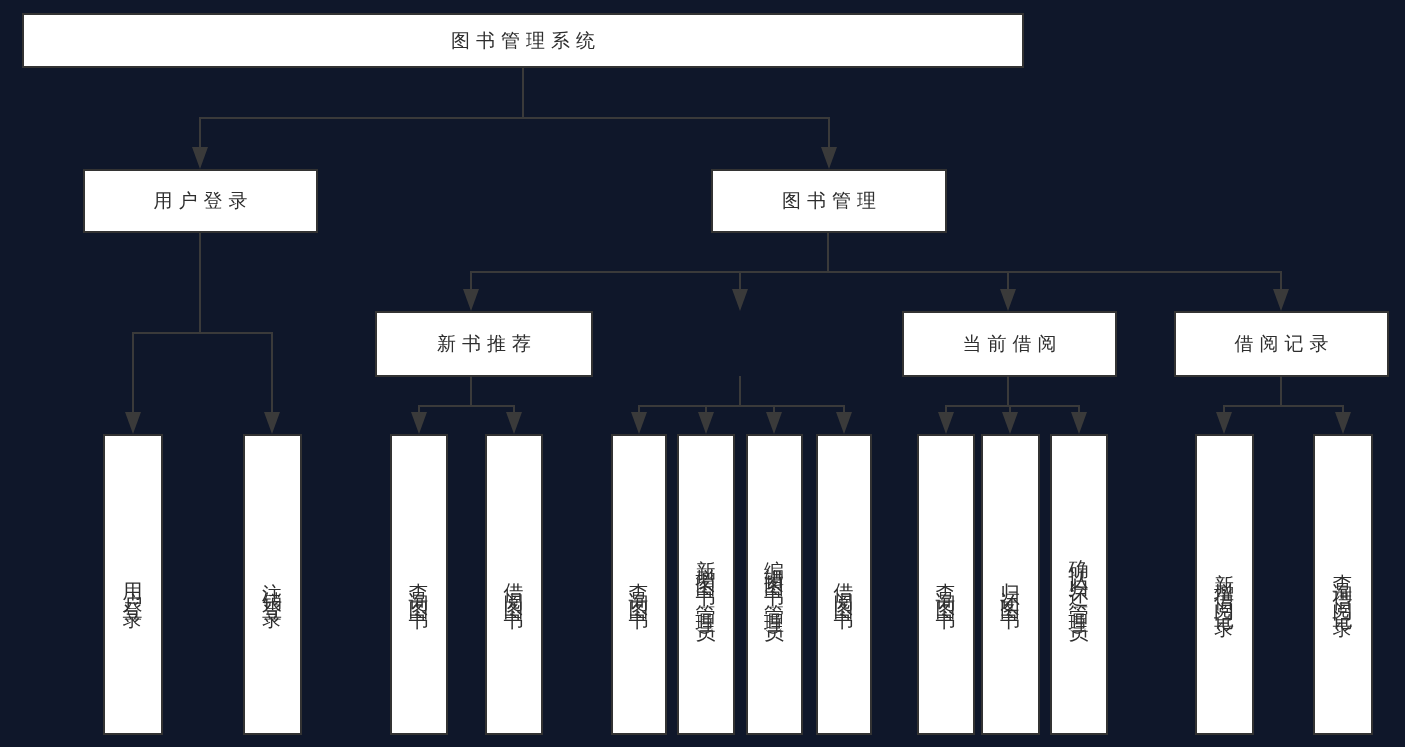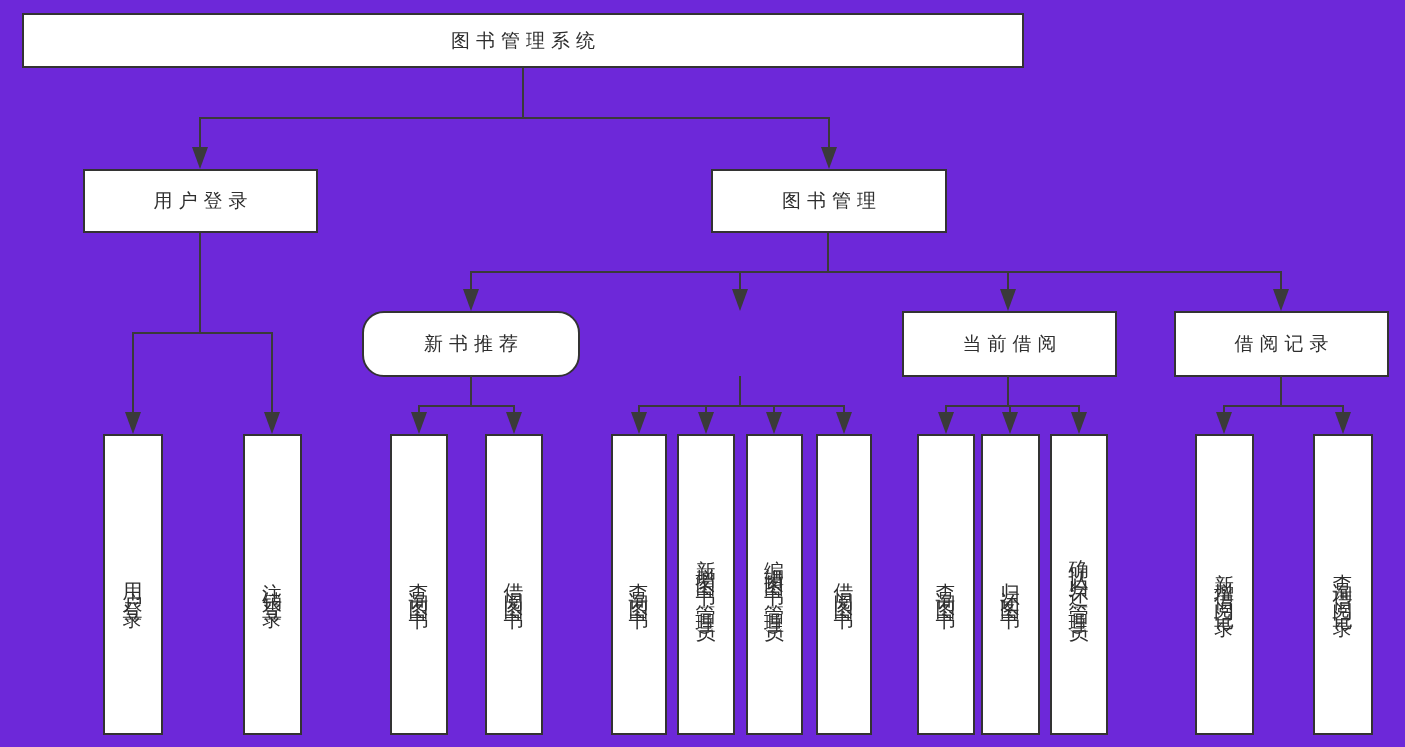--- a/index.html
+++ b/index.html
@@ -1,19 +1,19 @@
 <!DOCTYPE html>
 <html><head>
 <meta charset="utf-8">
 <style>
   html,body{margin:0;padding:0;background:#ffffff;}
   .stage{
     position:relative;
     width:1405px;height:747px;
-    background:#6d28d9;
+    background:#0f172a;
     overflow:hidden;
     font-family:"Liberation Sans","DejaVu Sans",sans-serif;
     color:#2e2e2e;
   }
   .node{
     position:absolute;
     box-sizing:border-box;
     border:2px solid #333333;
     background:#ffffff;
     display:flex;
@@ -84,21 +84,21 @@
   <div class="hl" style="left:470px;top:271px;width:812px;"></div>
   <div class="vl" style="left:470px;top:271px;height:20px;"></div>
   <div class="vl" style="left:739px;top:271px;height:20px;"></div>
   <div class="vl" style="left:1007px;top:271px;height:20px;"></div>
   <div class="vl" style="left:1280px;top:271px;height:20px;"></div>
   <div class="arr" style="left:463px;top:289px;"></div>
   <div class="arr" style="left:732px;top:289px;"></div>
   <div class="arr" style="left:1000px;top:289px;"></div>
   <div class="arr" style="left:1273px;top:289px;"></div>
 
-  <div class="node" style="left:362px;top:311px;width:218px;height:66px;border-radius:22px;">
+  <div class="node" style="left:375px;top:311px;width:218px;height:66px;">
     <span>新书推荐</span>
   </div>
   <div class="node" style="left:902px;top:311px;width:215px;height:66px;">
     <span>当前借阅</span>
   </div>
   <div class="node" style="left:1174px;top:311px;width:215px;height:66px;">
     <span>借阅记录</span>
   </div>
 
   <div class="vl" style="left:470px;top:376px;height:31px;"></div>

